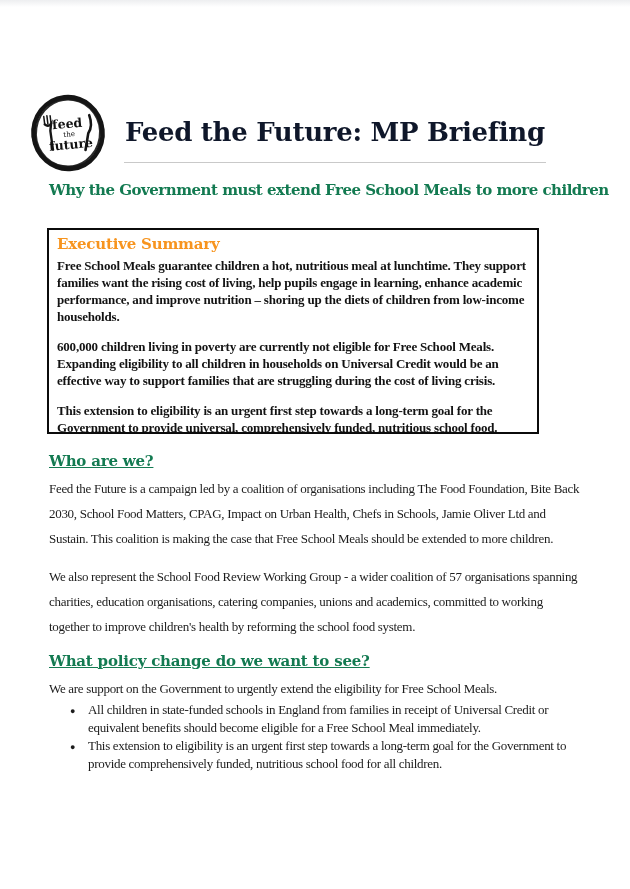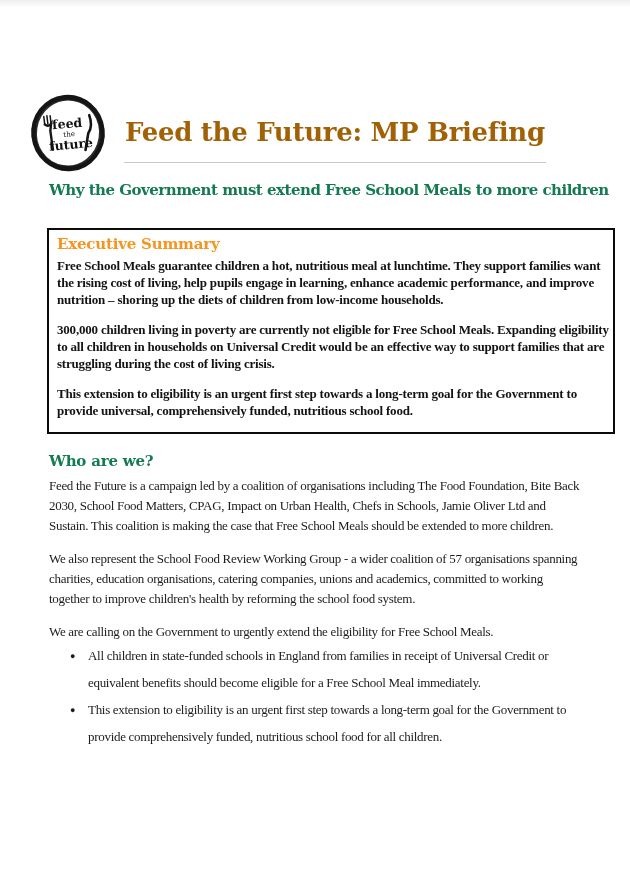--- a/index.html
+++ b/index.html
@@ -16,64 +16,64 @@
     position:absolute; top:0; left:0; right:0; height:7px;
     background:linear-gradient(#edeef0, #ffffff);
   }
   .logo {
     position:absolute; left:28px; top:91px; width:80px; height:84px;
   }
   .doc-title {
     position:absolute; left:125px; top:115px;
     font-family:"DejaVu Serif", serif;
     font-weight:bold; font-size:26px; line-height:34px;
-    color:#a16207; letter-spacing:-0.3px; white-space:nowrap;
+    color:#0f172a; letter-spacing:-0.3px; white-space:nowrap;
   }
   .title-rule {
     position:absolute; left:124px; top:162px; width:422px; height:1px;
     background:var(--rule, #c9c9c9);
   }
   .headline {
     position:absolute; left:49px; top:181px;
     font-family:"DejaVu Serif", serif; font-weight:bold;
     font-size:15px; letter-spacing:-0.5px; white-space:nowrap;
     color:var(--green, #137a51);
     text-align:center;
   }
   .exec-box {
-    position:absolute; left:47px; top:228px; width:568px; height:206px;
+    position:absolute; left:47px; top:228px; width:492px; height:206px;
     border:2px solid #0b0b0b; background:#fff;
     padding:5px 4px 0 8px; overflow:hidden;
   }
   .exec-box h3 {
     font-family:"DejaVu Serif", serif; font-weight:bold;
     font-size:15px; line-height:19px; margin-bottom:3px;
     color:var(--orange, #f7941e); letter-spacing:-0.2px;
   }
   .exec-box p {
     font-weight:bold; font-size:13px; line-height:17px;
     letter-spacing:-0.2px; color:#131313; margin-bottom:13px;
   }
   .lower {
     position:absolute; left:49px; top:452px; width:534px;
   }
   .section-heading {
     font-family:"DejaVu Serif", serif; font-weight:bold;
     font-size:15px; line-height:19px; margin-bottom:5px;
-    color:var(--green, #137a51); letter-spacing:-0.2px;
+    color:var(--green, #137a51); letter-spacing:-0.2px;text-decoration:underline;
   }
   .lower p {
-    font-size:13px; line-height:20px; letter-spacing:-0.3px;
+    font-size:13px; line-height:25px; letter-spacing:-0.3px;
     color:#1c1c1c; margin-bottom:13px;
   }
   .lower p.intro { margin-bottom:0; }
   ul.bullets { list-style:none; margin-left:21px; }
   ul.bullets li {
     position:relative; padding-left:18px;
-    font-size:13px; line-height:27px; letter-spacing:-0.3px;
+    font-size:13px; line-height:18px; letter-spacing:-0.3px;
     color:#1c1c1c;
   }
   ul.bullets li::before {
     content:"●"; position:absolute; left:0; top:1px;
     font-size:9px; color:#1c1c1c;
   }
 </style>
 </head>
 <body>
 
@@ -107,32 +107,33 @@
   </div>
 
   <h1 class="doc-title">Feed the Future: MP Briefing</h1>
   <div class="title-rule"></div>
 
   <h2 class="headline">Why the Government must extend Free School Meals to more children</h2>
 
   <div class="exec-box">
     <h3>Executive Summary</h3>
     <p>Free School Meals guarantee children a hot, nutritious meal at lunchtime. They support families want the rising cost of living, help pupils engage in learning, enhance academic performance, and improve nutrition – shoring up the diets of children from low-income households.</p>
-    <p>300,000 children living in poverty are currently not eligible for Free School Meals. Expanding eligibility to all children in households on Universal Credit would be an effective way to support families that are struggling during the cost of living crisis.</p>
+    <p>600,000 children living in poverty are currently not eligible for Free School Meals. Expanding eligibility to all children in households on Universal Credit would be an effective way to support families that are struggling during the cost of living crisis.</p>
     <p>This extension to eligibility is an urgent first step towards a long-term goal for the Government to provide universal, comprehensively funded, nutritious school food.</p>
   </div>
 
   <div class="lower">
     <section>
       <h2 class="section-heading">Who are we?</h2>
       <p>Feed the Future is a campaign led by a coalition of organisations including The Food Foundation, Bite Back 2030, School Food Matters, CPAG, Impact on Urban Health, Chefs in Schools, Jamie Oliver Ltd and Sustain. This coalition is making the case that Free School Meals should be extended to more children.</p>
       <p>We also represent the School Food Review Working Group - a wider coalition of 57 organisations spanning charities, education organisations, catering companies, unions and academics, committed to working together to improve children's health by reforming the school food system.</p>
     </section>
 
     <section>
-      <p class="intro">We are calling on the Government to urgently extend the eligibility for Free School Meals.</p>
+      <h2 class="section-heading">What policy change do we want to see?</h2>
+      <p class="intro">We are support on the Government to urgently extend the eligibility for Free School Meals.</p>
       <ul class="bullets">
         <li>All children in state-funded schools in England from families in receipt of Universal Credit or equivalent benefits should become eligible for a Free School Meal immediately.</li>
         <li>This extension to eligibility is an urgent first step towards a long-term goal for the Government to provide comprehensively funded, nutritious school food for all children.</li>
       </ul>
     </section>
   </div>
 </div>
 
 </body></html>

